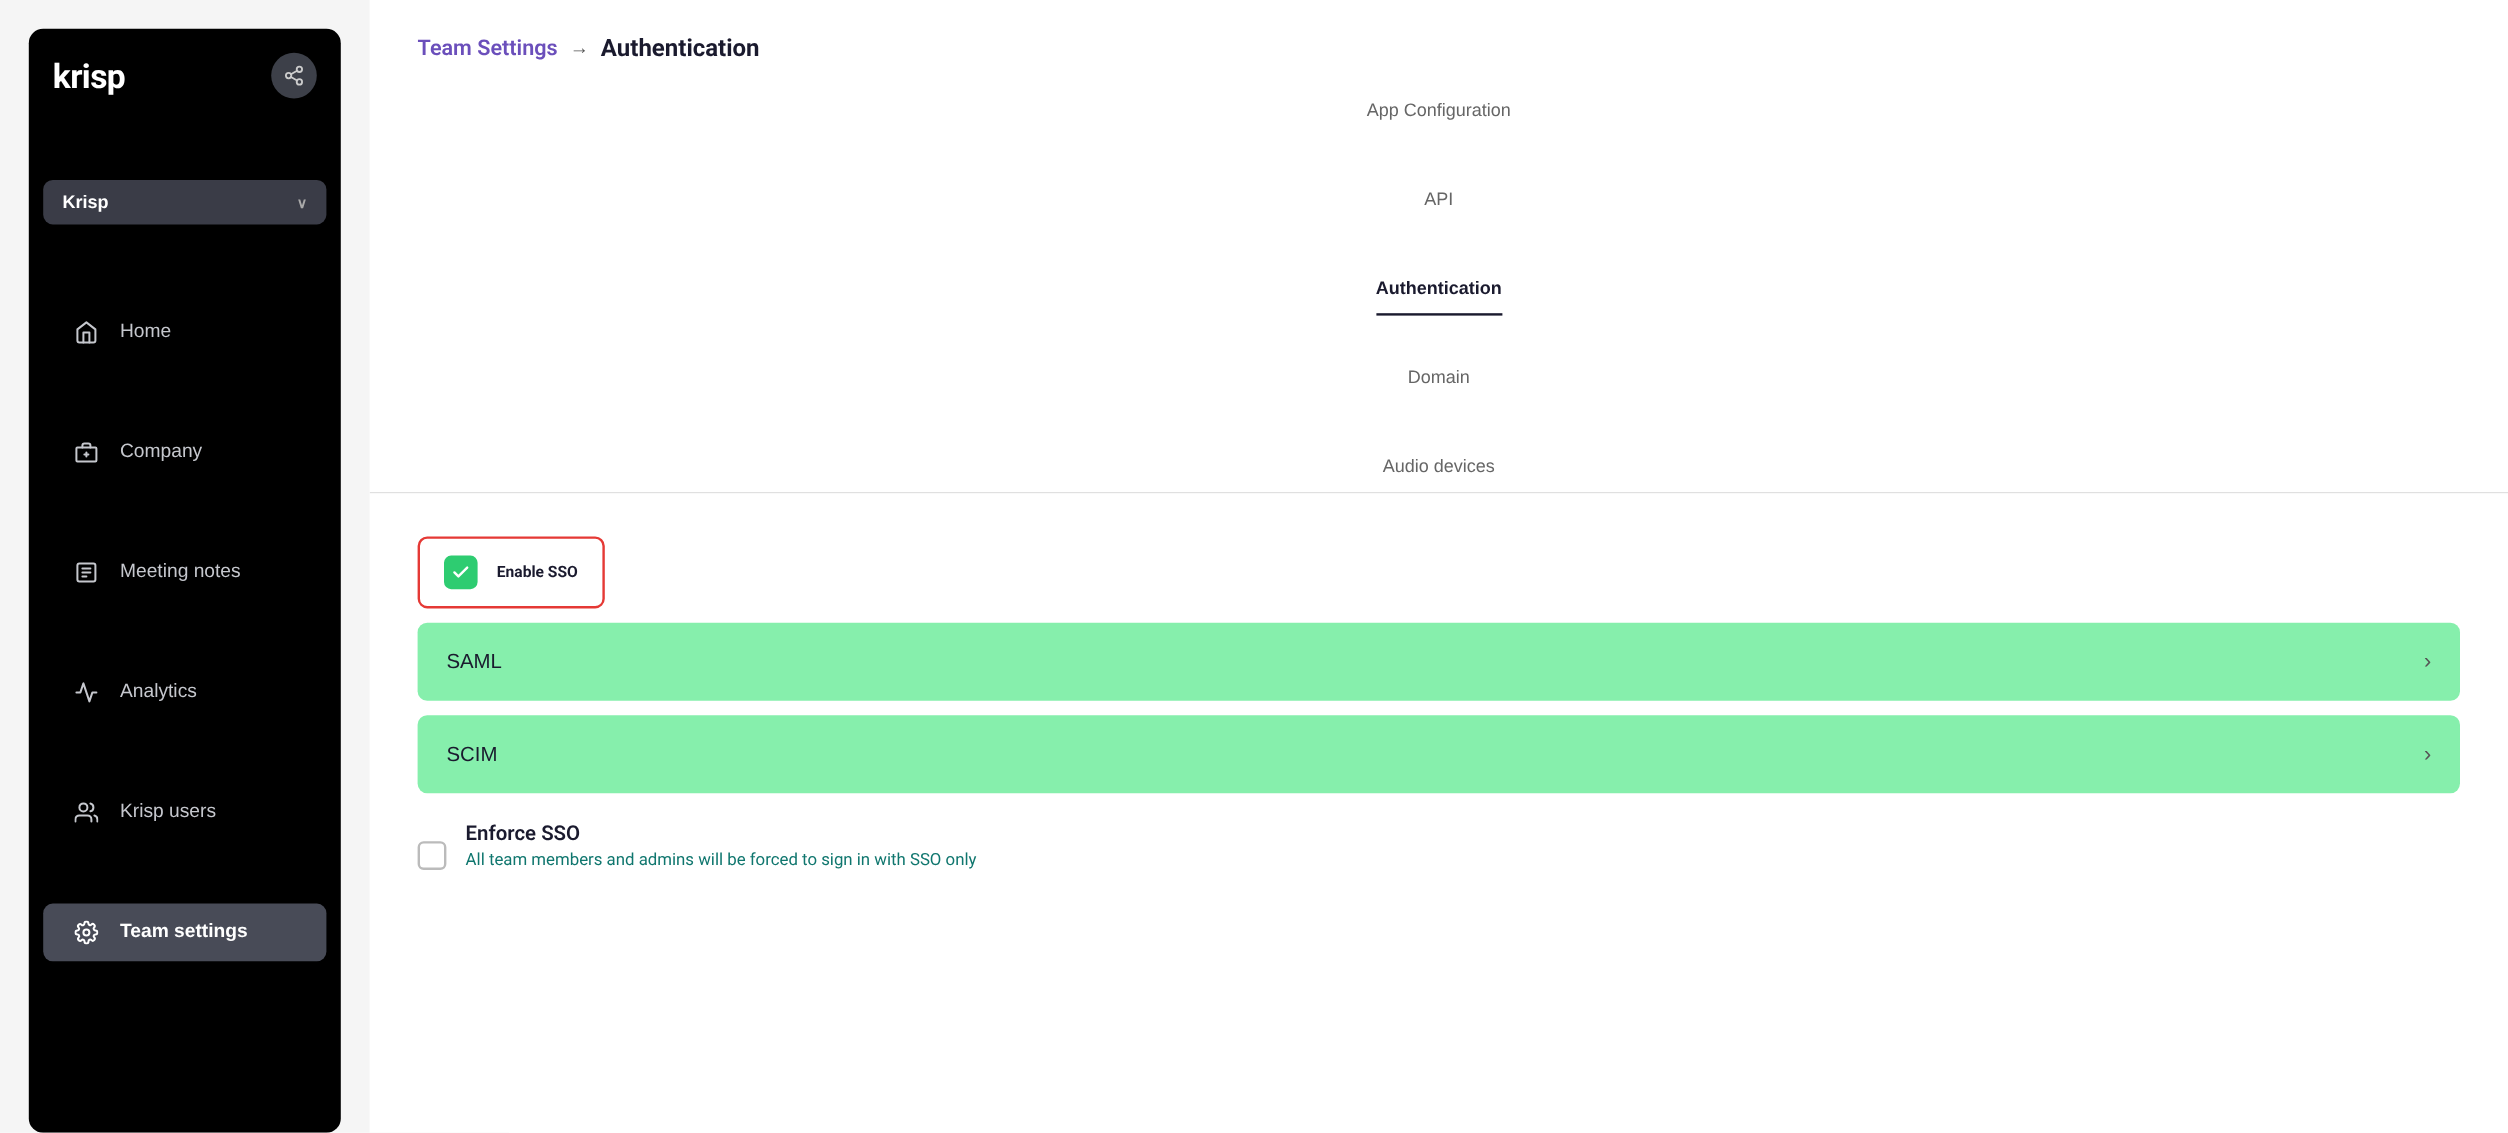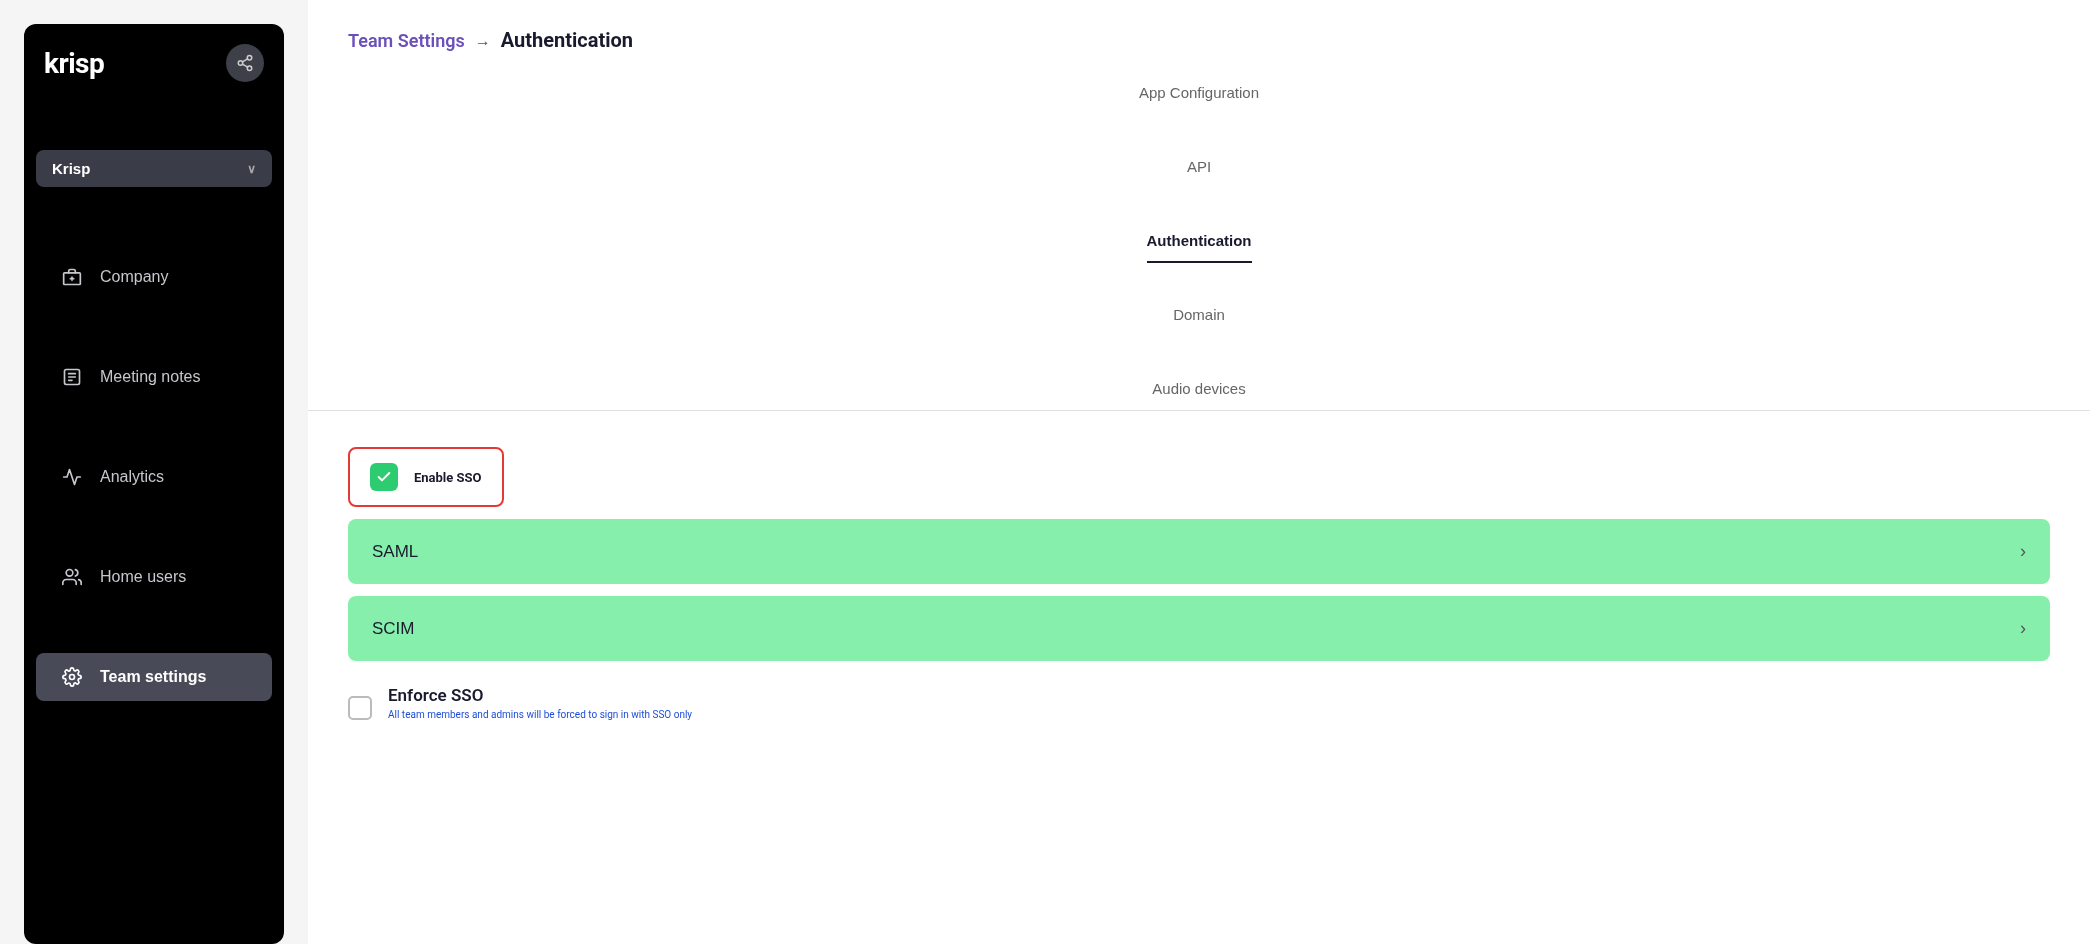--- a/index.html
+++ b/index.html
@@ -257,22 +257,22 @@
     }
 
     .enforce-sso-text .title {
       font-size: 17px;
       font-weight: 600;
       color: #1a1a2e;
       margin-bottom: 4px;
     }
 
     .enforce-sso-text .desc {
-      font-size: 10px;
-      color: #1d4ed8;
+      font-size: 14px;
+      color: #0f766e;
     }
   </style>
 </head>
 <body>
 
 <nav class="sidebar">
   <div class="sidebar-header">
     <span class="sidebar-logo">krisp</span>
     <button class="sidebar-share-btn">
       <svg width="18" height="18" viewBox="0 0 24 24" fill="none" stroke="currentColor" stroke-width="2" stroke-linecap="round" stroke-linejoin="round">
@@ -283,20 +283,29 @@
           <line x1="15.41" y1="6.51" x2="8.59" y2="10.49"></line>
       </svg>
     </button>
   </div>
 
   <button class="sidebar-workspace">
     <span>Krisp</span>
     <span class="chevron">∨</span>
   </button>
 
+  <button class="nav-item">
+    <span class="nav-icon">
+      <svg width="20" height="20" viewBox="0 0 24 24" fill="none" stroke="currentColor" stroke-width="2" stroke-linecap="round" stroke-linejoin="round">
+        <path d="M3 9l9-7 9 7v11a2 2 0 0 1-2 2H5a2 2 0 0 1-2-2z"></path>
+        <polyline points="9 22 9 12 15 12 15 22"></polyline>
+      </svg>
+    </span>
+    <span>Home</span>
+  </button>
 
   <button class="nav-item">
     <span class="nav-icon">
       <svg width="20" height="20" viewBox="0 0 24 24" fill="none" stroke="currentColor" stroke-width="2" stroke-linecap="round" stroke-linejoin="round">
         <rect x="2" y="7" width="20" height="14" rx="1"></rect>
         <path d="M16 7V5a2 2 0 0 0-2-2h-4a2 2 0 0 0-2 2v2"></path>
         <line x1="12" y1="12" x2="12" y2="16"></line>
           <line x1="10" y1="14" x2="14" y2="14"></line>
       </svg>
     </span>
@@ -326,21 +335,21 @@
 
   <button class="nav-item">
     <span class="nav-icon">
       <svg width="20" height="20" viewBox="0 0 24 24" fill="none" stroke="currentColor" stroke-width="2" stroke-linecap="round" stroke-linejoin="round">
         <path d="M17 21v-2a4 4 0 0 0-4-4H5a4 4 0 0 0-4 4v2"></path>
         <circle cx="9" cy="7" r="4"></circle>
         <path d="M23 21v-2a4 4 0 0 0-3-3.87"></path>
         <path d="M16 3.13a4 4 0 0 1 0 7.75"></path>
       </svg>
     </span>
-    <span>Home users</span>
+    <span>Krisp users</span>
   </button>
 
   <button class="nav-item active">
     <span class="nav-icon">
       <svg width="20" height="20" viewBox="0 0 24 24" fill="none" stroke="currentColor" stroke-width="2" stroke-linecap="round" stroke-linejoin="round">
         <circle cx="12" cy="12" r="3"></circle>
         <path d="M19.4 15a1.65 1.65 0 0 0 .33 1.82l.06.06a2 2 0 0 1-2.83 2.83l-.06-.06a1.65 1.65 0 0 0-1.82-.33 1.65 1.65 0 0 0-1 1.51V21a2 2 0 0 1-4 0v-.09A1.65 1.65 0 0 0 9 19.4a1.65 1.65 0 0 0-1.82.33l-.06.06a2 2 0 0 1-2.83-2.83l.06-.06A1.65 1.65 0 0 0 4.68 15a1.65 1.65 0 0 0-1.51-1H3a2 2 0 0 1 0-4h.09A1.65 1.65 0 0 0 4.6 9a1.65 1.65 0 0 0-.33-1.82l-.06-.06a2 2 0 0 1 2.83-2.83l.06.06A1.65 1.65 0 0 0 9 4.68a1.65 1.65 0 0 0 1-1.51V3a2 2 0 0 1 4 0v.09a1.65 1.65 0 0 0 1 1.51 1.65 1.65 0 0 0 1.82-.33l.06-.06a2 2 0 0 1 2.83 2.83l-.06.06A1.65 1.65 0 0 0 19.4 9a1.65 1.65 0 0 0 1.51 1H21a2 2 0 0 1 0 4h-.09a1.65 1.65 0 0 0-1.51 1z"></path>
       </svg>
     </span>
     <span>Team settings</span>

